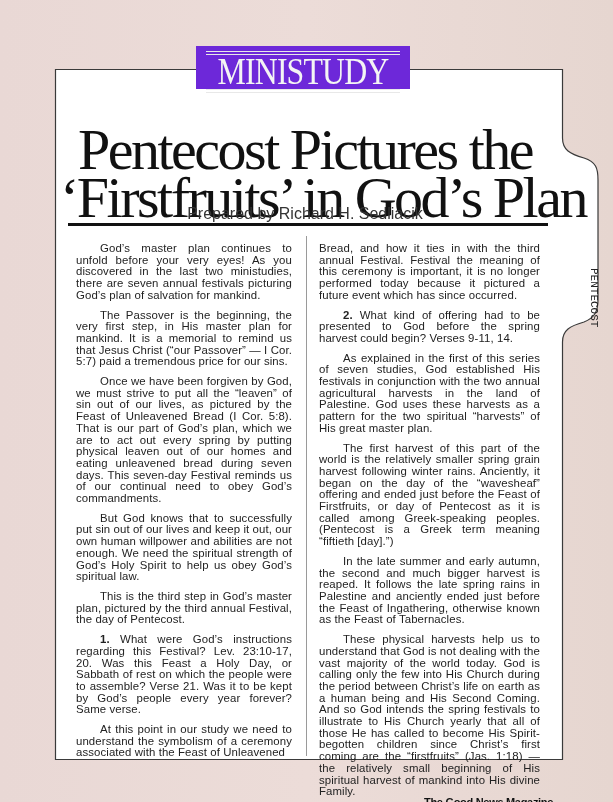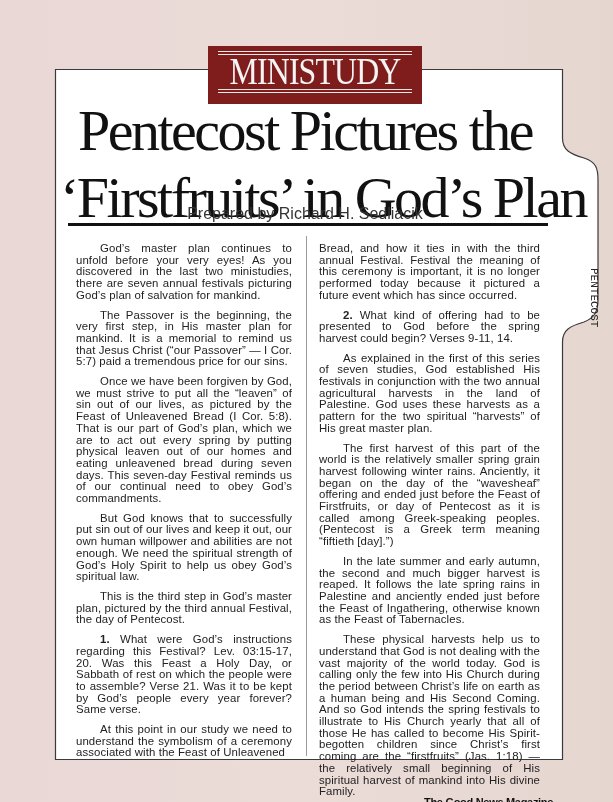--- a/index.html
+++ b/index.html
@@ -8,41 +8,41 @@
     background:#ead9d6;
     font-family:"Liberation Sans", sans-serif;
   }
   .page-bg {
     position:absolute; left:0; top:0; width:613px; height:802px;
     background: linear-gradient(90deg, #e9d8d5 0%, #ecdcd8 50%, #e6d6d0 100%);
   }
   
   .panel-svg { position:absolute; left:0; top:0; }
   .ministudy-banner {
-    position:absolute; left:208px; top:46px; width:214px; height:58px;
-    background:#7f1d1d;
+    position:absolute; left:196px; top:46px; width:214px; height:43px;
+    background:#6d28d9;
   }
   .ministudy-banner .rule { position:absolute; left:10px; right:10px; height:1px; background:#e8e8e8; }
   .ministudy-banner .r1 { top:5px; }
   .ministudy-banner .r2 { top:8px; }
   .ministudy-banner .r3 { top:43px; }
   .ministudy-banner .r4 { top:46px; }
   .ministudy-text {
     position:absolute; left:0; right:0; top:9px; text-align:center;
     font-family:"Liberation Serif", serif; color:#f4f4f4;
     font-size:37px; line-height:34px; letter-spacing:-1px;
     transform:scaleX(0.86); transform-origin:center;
   }
   .title {
     position:absolute; left:60px; width:490px; text-align:center;
     font-family:"Liberation Serif", serif; color:#111;
     font-size:58px; letter-spacing:-2.5px; line-height:60px;
     white-space:nowrap;
   }
-  .title.l1 { top:101px; }
+  .title.l1 { top:120px; }
   .title.l2 { top:168px; }
   .byline {
     position:absolute; left:60px; width:490px; top:205px; text-align:center;
     font-size:16px; color:#333;
   }
   .thick-rule { position:absolute; left:68px; top:223px; width:480px; height:3px; background:#111; }
   .col-divider { position:absolute; left:306px; top:236px; width:1px; height:520px; background:#9a9a9a; }
   .col {
     position:absolute; top:235px; font-size:11.4px; line-height:11.7px; color:#222;
     text-align:justify; letter-spacing:0.1px;
@@ -91,21 +91,21 @@
 <div class="thick-rule"></div>
 
 <div class="side-tab-label">PENTECOST</div>
 
 <div class="col left">
   <p>God’s master plan continues to unfold before your very eyes! As you discovered in the last two ministudies, there are seven annual festivals picturing God’s plan of salvation for mankind.</p>
   <p>The Passover is the beginning, the very first step, in His master plan for mankind. It is a memorial to remind us that Jesus Christ (“our Passover” — I Cor. 5:7) paid a tremendous price for our sins.</p>
   <p>Once we have been forgiven by God, we must strive to put all the “leaven” of sin out of our lives, as pictured by the Feast of Unleavened Bread (I Cor. 5:8). That is our part of God’s plan, which we are to act out every spring by putting physical leaven out of our homes and eating unleavened bread during seven days. This seven-day Festival reminds us of our continual need to obey God’s commandments.</p>
   <p>But God knows that to successfully put sin out of our lives and keep it out, our own human willpower and abilities are not enough. We need the spiritual strength of God’s Holy Spirit to help us obey God’s spiritual law.</p>
   <p>This is the third step in God’s master plan, pictured by the third annual Festival, the day of Pentecost.</p>
-  <p><b>1.</b><span> What were God’s instructions regarding this Festival? Lev. 03:15-17, 20. Was this Feast a Holy Day, or Sabbath of rest on which the people were to assemble? Verse 21. Was it to be kept by God’s people every year forever? Same verse.</span></p>
+  <p><b>1.</b><span> What were God’s instructions regarding this Festival? Lev. 23:10-17, 20. Was this Feast a Holy Day, or Sabbath of rest on which the people were to assemble? Verse 21. Was it to be kept by God’s people every year forever? Same verse.</span></p>
   <p>At this point in our study we need to understand the symbolism of a ceremony associated with the Feast of Unleavened</p>
 </div>
 
 <div class="col-divider"></div>
 
 <div class="col right">
   <p class="cont">Bread, and how it ties in with the third annual Festival. Festival the meaning of this ceremony is important, it is no longer performed today because it pictured a future event which has since occurred.</p>
   <p><b>2.</b><span> What kind of offering had to be presented to God before the spring harvest could begin? Verses 9-11, 14.</span></p>
   <p>As explained in the first of this series of seven studies, God established His festivals in conjunction with the two annual agricultural harvests in the land of Palestine. God uses these harvests as a pattern for the two spiritual “harvests” of His great master plan.</p>
   <p>The first harvest of this part of the world is the relatively smaller spring grain harvest following winter rains. Anciently, it began on the day of the “wavesheaf” offering and ended just before the Feast of Firstfruits, or day of Pentecost as it is called among Greek-speaking peoples. (Pentecost is a Greek term meaning “fiftieth [day].”)</p>

